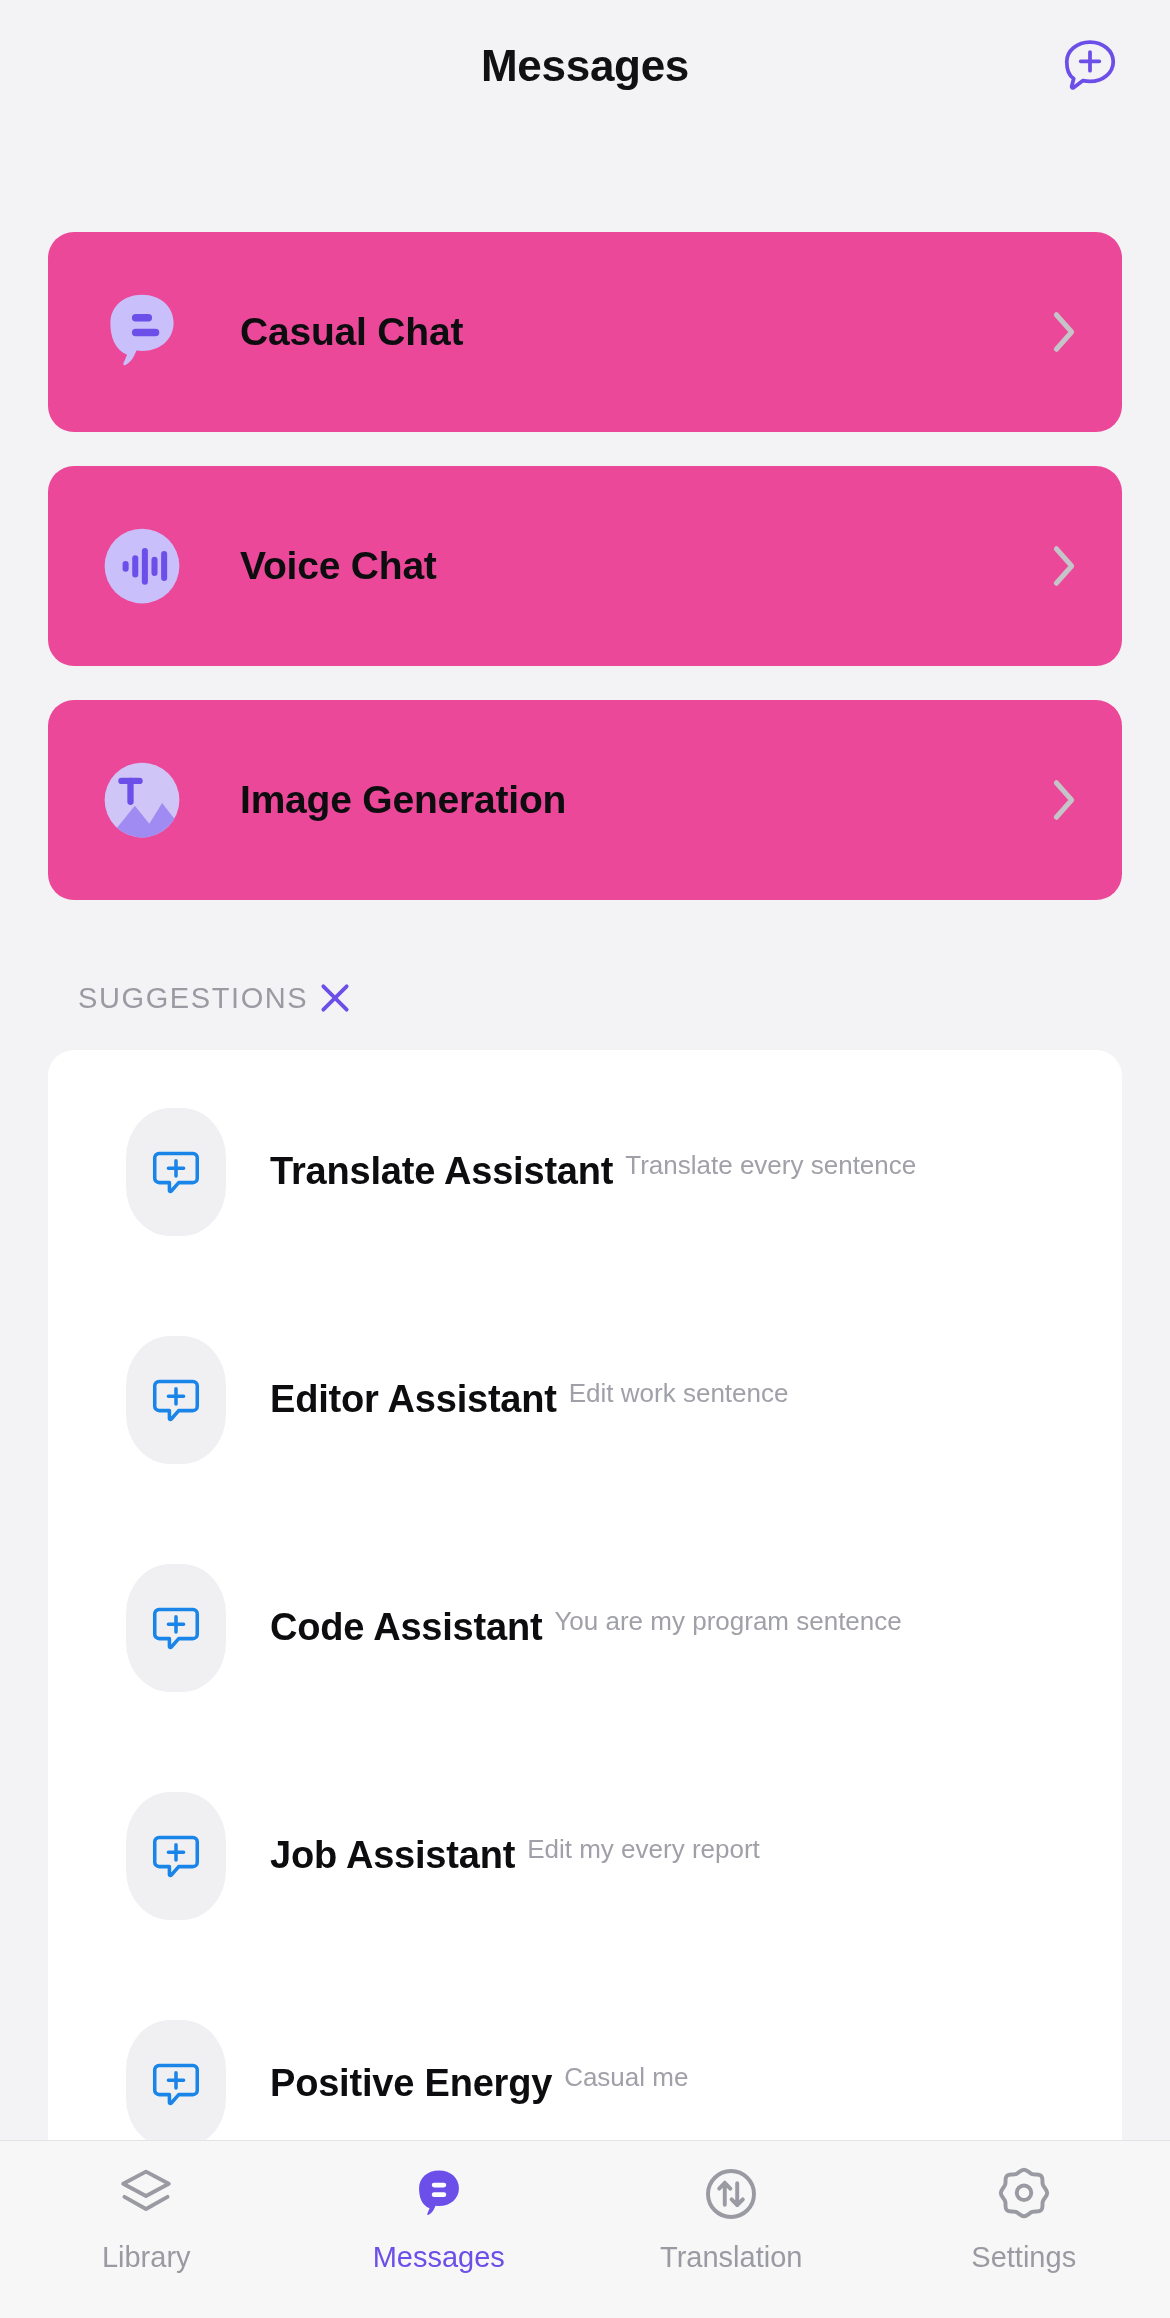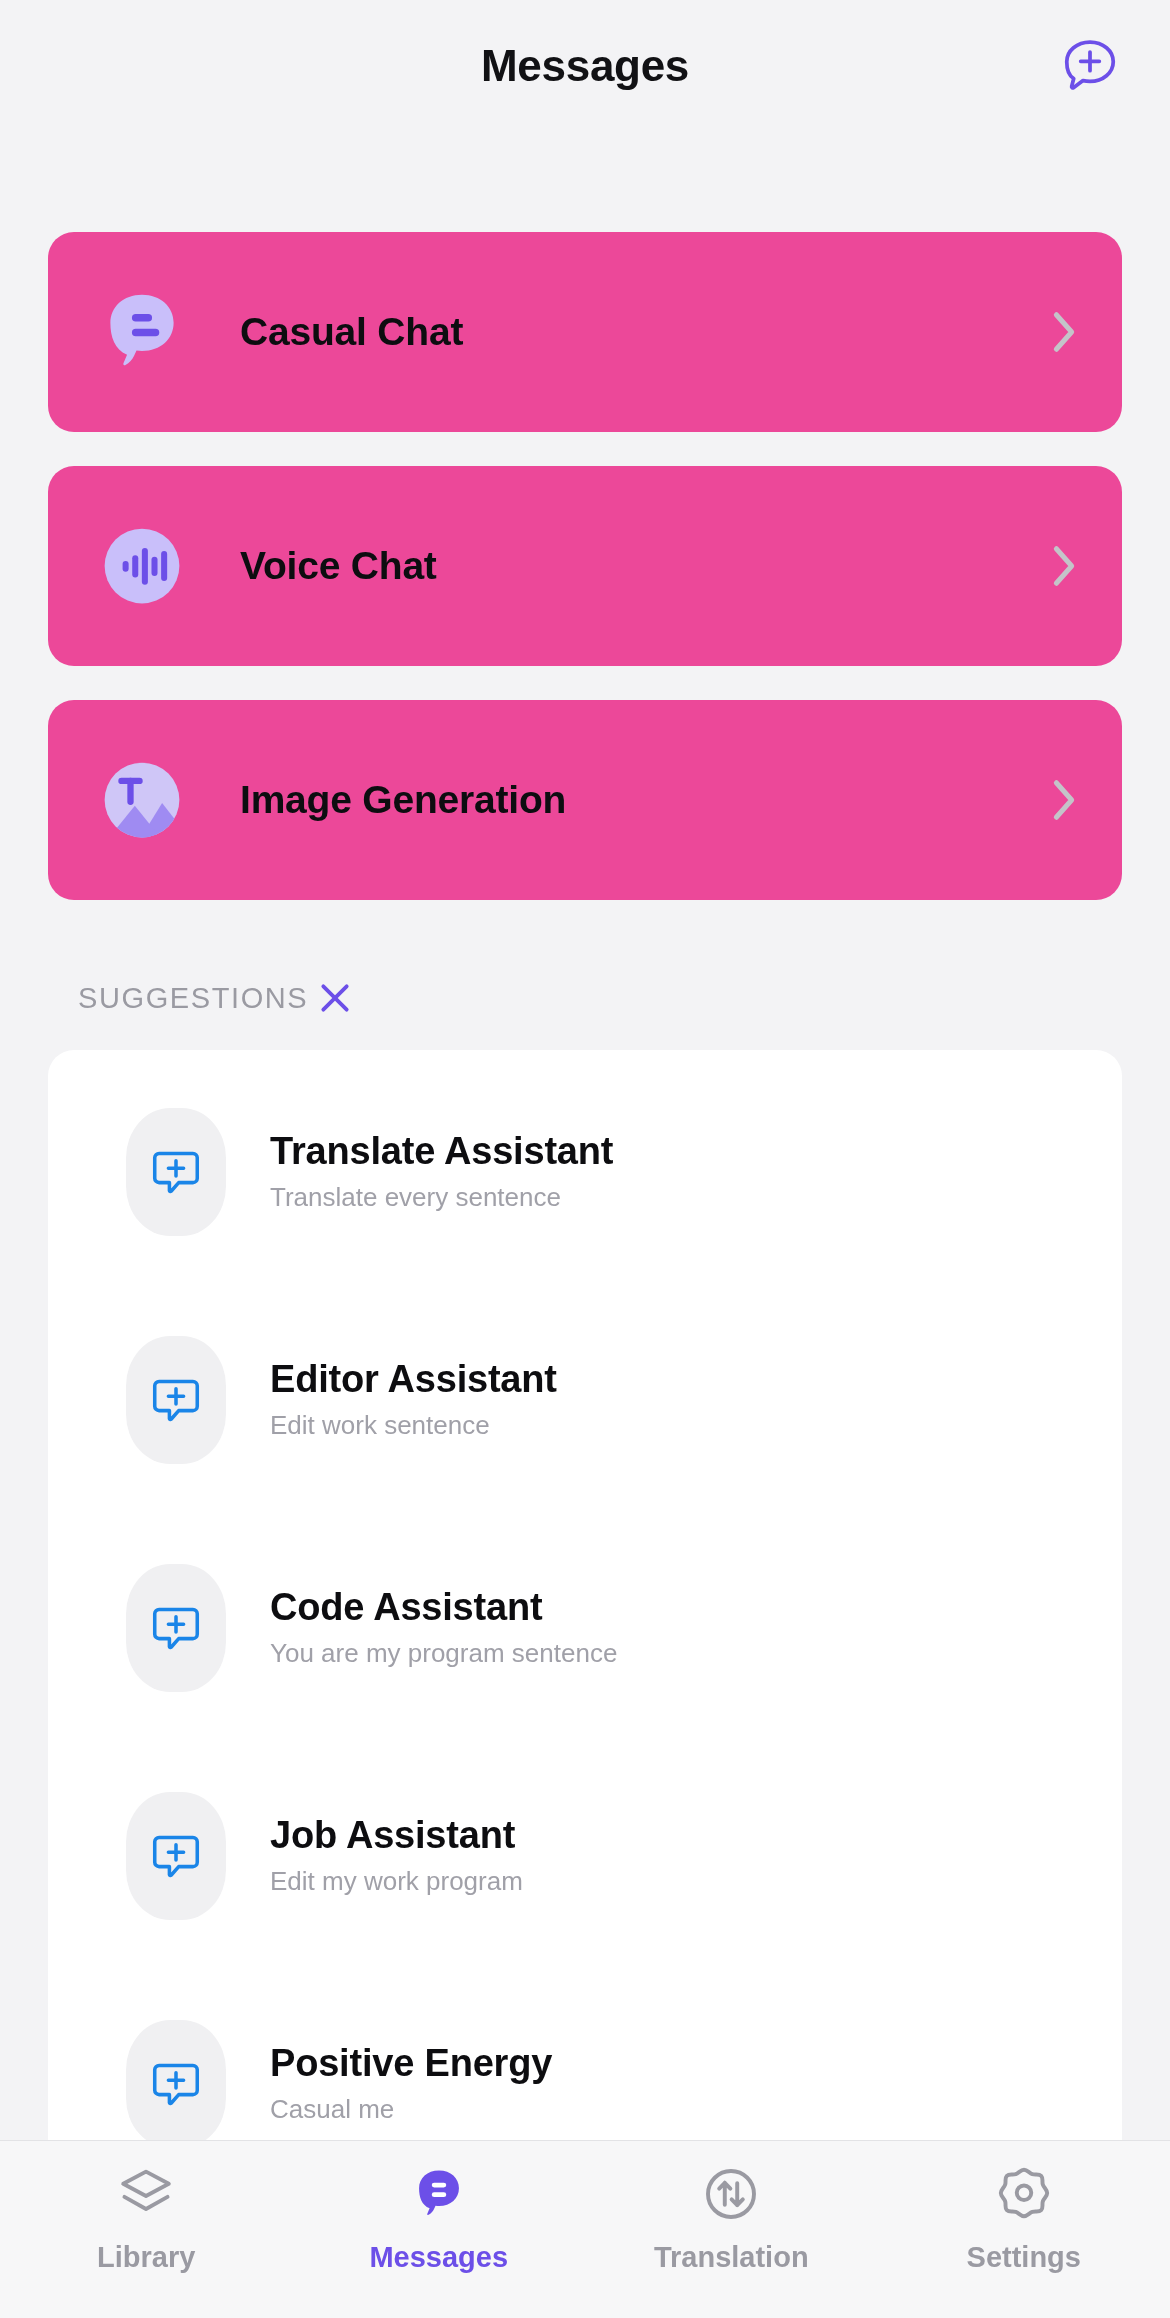--- a/index.html
+++ b/index.html
@@ -127,21 +127,21 @@
     flex: 0 0 100px;
     background: #f0f0f2;
     border-radius: 44px / 50px;
     display: flex;
     align-items: center;
     justify-content: center;
   }
   .suggest-text {
     margin-left: 44px;
     display: flex;
-    flex-direction: column;
+    flex-direction: row;
     justify-content: center;
     gap: 12px;
   }
   .suggest-title {
     font-size: 38px;
     font-weight: 700;
     color: #0d0d10;
     letter-spacing: -0.2px;
     line-height: 1.05;
   }
@@ -176,21 +176,21 @@
   .tab-icon {
     width: 62px;
     height: 62px;
     display: flex;
     align-items: center;
     justify-content: center;
   }
   .tab-label {
     font-size: 29px;
     color: #9a9aa2;
-    font-weight: 700;
+    font-weight: 400;
   }
   .tab.active .tab-label {
     color: #6c4fe8;
   }
 </style>
 </head>
 <body>
 
 <div class="header">
   <div class="header-title">Messages</div>
@@ -322,21 +322,21 @@
 
   <div class="suggest-item">
     <div class="suggest-icon-wrap">
       <svg width="54" height="54" viewBox="0 0 32 32">
         <path d="M6 5h20a2.6 2.6 0 0 1 2.6 2.6v12.1A2.6 2.6 0 0 1 26 22.3h-8.4l-4.5 5.1a.6.6 0 0 1-1-.4v-4.7H6a2.6 2.6 0 0 1-2.6-2.6V7.6A2.6 2.6 0 0 1 6 5Z" fill="none" stroke="#1a85e8" stroke-width="2.1" stroke-linejoin="round"></path>
         <path d="M16 9.3v9M11.5 13.8h9" fill="none" stroke="#1a85e8" stroke-width="2.1" stroke-linecap="round"></path>
       </svg>
     </div>
     <div class="suggest-text">
       <div class="suggest-title">Job Assistant</div>
-      <div class="suggest-sub">Edit my work program</div>
+      <div class="suggest-sub">Edit my every report</div>
     </div>
   </div>
 
   <div class="suggest-item">
     <div class="suggest-icon-wrap">
       <svg width="54" height="54" viewBox="0 0 32 32">
         <path d="M6 5h20a2.6 2.6 0 0 1 2.6 2.6v12.1A2.6 2.6 0 0 1 26 22.3h-8.4l-4.5 5.1a.6.6 0 0 1-1-.4v-4.7H6a2.6 2.6 0 0 1-2.6-2.6V7.6A2.6 2.6 0 0 1 6 5Z" fill="none" stroke="#1a85e8" stroke-width="2.1" stroke-linejoin="round"></path>
         <path d="M16 9.3v9M11.5 13.8h9" fill="none" stroke="#1a85e8" stroke-width="2.1" stroke-linecap="round"></path>
       </svg>
     </div>

